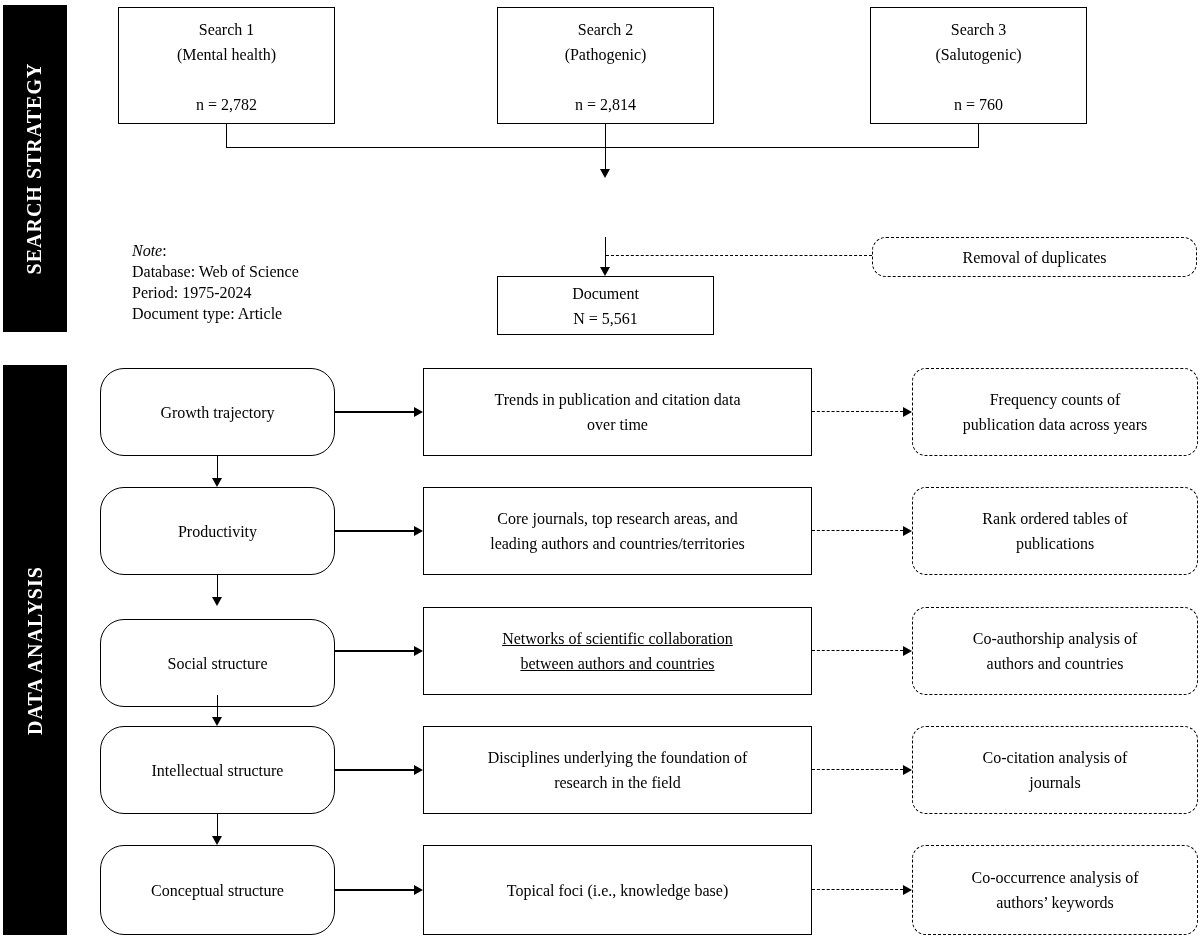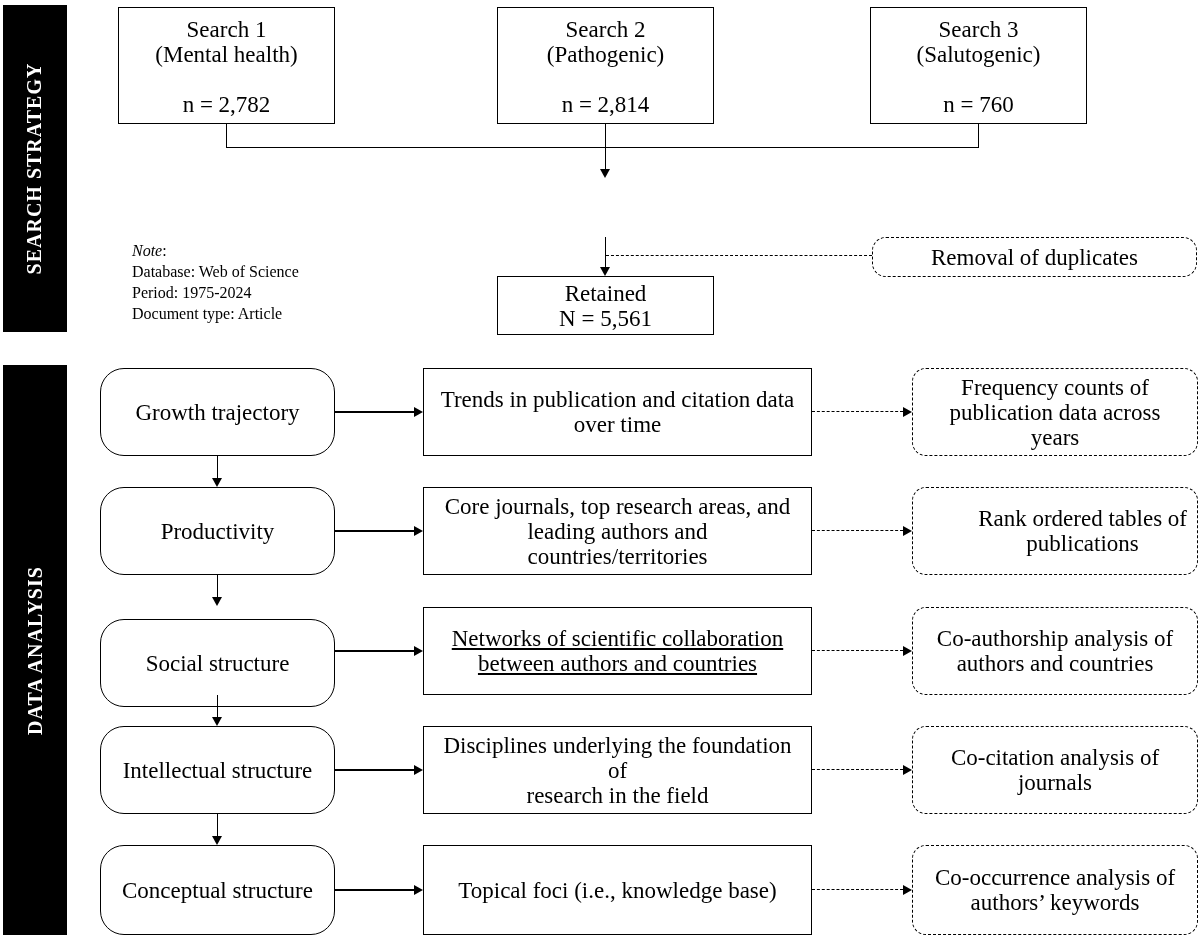--- a/index.html
+++ b/index.html
@@ -10,21 +10,21 @@
   
   .section-bar{position:absolute;background:#000;display:flex;align-items:center;justify-content:center;}
   .section-bar .vlabel{
     transform:rotate(-90deg);white-space:nowrap;color:#fff;font-weight:bold;
     font-size:20px;letter-spacing:1px;
   }
   
   .box{
     position:absolute;background:#fff;border:1.5px solid #000;box-sizing:border-box;
     display:flex;flex-direction:column;align-items:center;justify-content:center;
-    text-align:center;font-size:23px;line-height:25px;white-space:pre-line;
+    text-align:center;font-size:16px;line-height:25px;white-space:pre-line;
   }
   .search-box{justify-content:flex-start;padding-top:9px;line-height:25px;}
   .search-box .count{margin-top:25px;}
   .rounded{border-radius:24px;}
   .dashed-box{border:1.5px dashed #000;border-radius:14px;}
   .proc-box{padding:0 16px;}
   .out-box{padding:0 10px;}
   
   .hline,.vline{position:absolute;background:#000;}
   .hline{height:1.5px;}
@@ -73,21 +73,21 @@
 
   <div class="vline" style="left:604.75px;top:237px;height:30px;"></div>
   <div class="arr-down" style="left:600px;top:267px;"></div>
 
   <div class="dash-h" style="left:606px;top:255px;width:266px;"></div>
   <div class="box dashed-box" style="left:872px;top:237px;width:325px;height:40px;">
     <div>Removal of duplicates</div>
   </div>
 
   <div class="box" style="left:497px;top:276px;width:217px;height:59px;">
-    <div>Retained</div>
+    <div>Document</div>
     <div>N = 5,561</div>
   </div>
 
   <div class="note">
     <div><span class="it">Note</span><span>:</span></div>
     <div>Database: Web of Science</div>
     <div>Period: 1975-2024</div>
     <div>Document type: Article</div>
   </div>
 
@@ -113,21 +113,21 @@
     <div>Productivity</div>
   </div>
   <div class="hline" style="left:335px;top:530.25px;width:79px;"></div>
   <div class="arr-right" style="left:414px;top:526px;"></div>
   <div class="box proc-box" style="left:423px;top:487px;width:389px;height:88px;">
     <div>Core journals, top research areas, and
 leading authors and countries/territories</div>
   </div>
   <div class="dash-h" style="left:812px;top:529.5px;width:91px;"></div>
   <div class="arr-right" style="left:903px;top:526px;"></div>
-  <div class="box dashed-box out-box" style="left:912px;top:487px;width:286px;height:88px;align-items:flex-end;">
+  <div class="box dashed-box out-box" style="left:912px;top:487px;width:286px;height:88px;">
     <div>Rank ordered tables of
 publications</div>
   </div>
   <div class="vline" style="left:216.75px;top:575px;height:22px;"></div>
   <div class="arr-down" style="left:212px;top:597px;"></div>
 
   <div class="box rounded" style="left:100px;top:607px;width:235px;height:88px;margin-top:12px;">
     <div>Social structure</div>
   </div>
   <div class="hline" style="left:335px;top:650.25px;width:79px;"></div>

